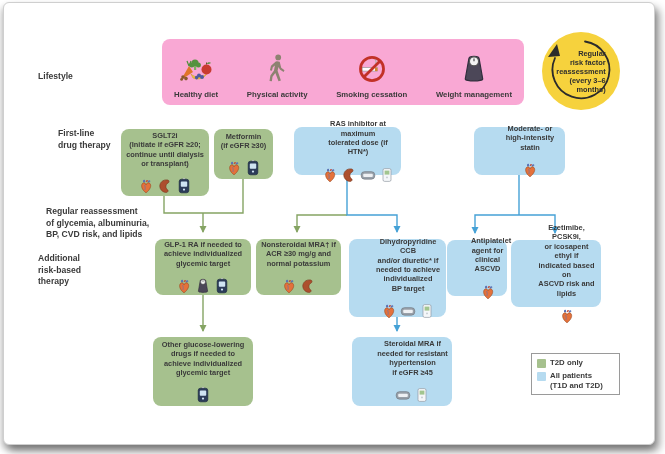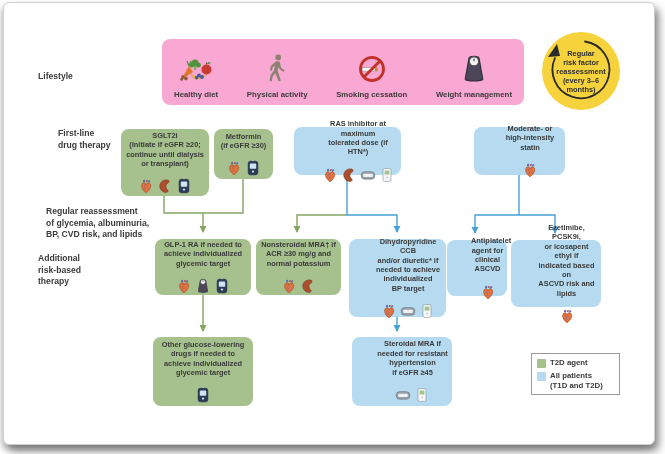--- a/index.html
+++ b/index.html
@@ -11,21 +11,21 @@
   .rowlabel{position:absolute;font-weight:700;font-size:8.6px;line-height:11.5px;
             color:#3a3a3a;white-space:pre-line;}
   .ls-panel{position:absolute;left:158px;top:36px;width:362px;height:66px;background:#f9a8d4;
             border-radius:8px;display:flex;align-items:flex-end;justify-content:space-between;
             padding:4px 12px 6px;box-sizing:border-box;}
   .ls-item{display:flex;flex-direction:column;align-items:center;gap:2px;}
   .ls-item .ic{height:30px;width:34px;}
   .ls-label{font-size:7.8px;font-weight:700;color:#3a3a3a;white-space:nowrap;}
   .badge{position:absolute;left:538px;top:29px;width:78px;height:78px;border-radius:50%;
          background:#f6d23d;display:flex;align-items:center;justify-content:center;
-         text-align:center;font-size:7.4px;line-height:9px;font-weight:700;color:#2e2e2e;}
+         text-align:right;font-size:7.4px;line-height:9px;font-weight:700;color:#2e2e2e;}
   .badge-text{white-space:pre-line;position:relative;z-index:2;}
   .badge .cycle{position:absolute;inset:0;width:78px;height:78px;}
   .box{position:absolute;border-radius:8px;color:#3a3a3a;font-weight:700;font-size:7.4px;
        line-height:9.4px;text-align:center;display:flex;flex-direction:column;align-items:center;
        justify-content:center;padding:3px 3px;box-sizing:border-box;z-index:2;gap:8px;}
   .box.green{background:#a6c18e;}
   .box.blue{background:#b6dbf0;padding-left:24px;}
   .bx-text{white-space:pre-line;width:100%;}
   .icons{display:flex;gap:3px;margin-top:2px;align-items:center;justify-content:center;}
   .box .ic{width:16px;height:16px;}
@@ -330,21 +330,21 @@
         </svg>
         <svg class="ic">
           <use href="#sym-bp-meter"></use>
         </svg>
       </div>
   </div>
 
   <div class="legend">
     <div class="legend-row">
       <span class="swatch green"></span>
-      <span class="lbl">T2D agent</span>
+      <span class="lbl">T2D only</span>
     </div>
     <div class="legend-row">
       <span class="swatch blue"></span>
       <span class="lbl">All patients
 (T1D and T2D)</span>
     </div>
   </div>
 
 </div>
 

